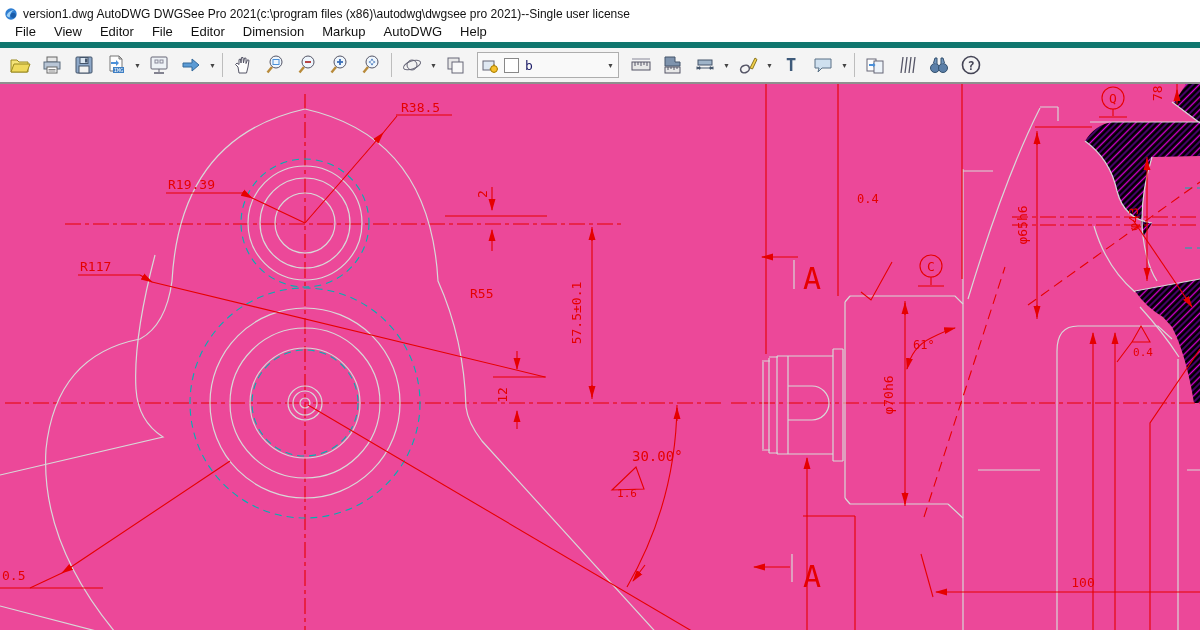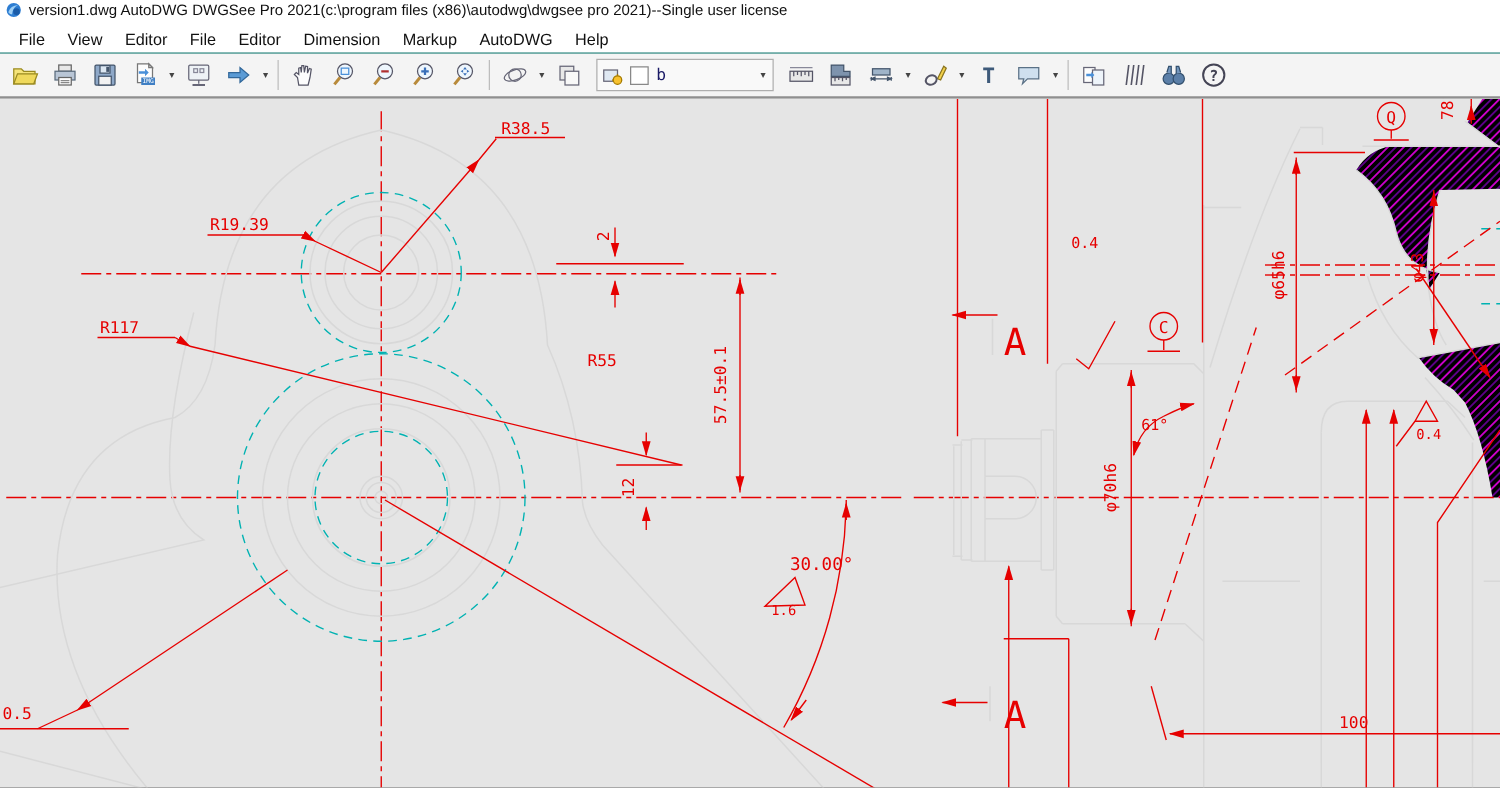--- a/index.html
+++ b/index.html
@@ -1,36 +1,36 @@
 <!DOCTYPE html>
 <html><head>
 <meta charset="utf-8">
 <style>
   html,body{margin:0;padding:0;background:#000;}
   body{width:1200px;height:630px;overflow:hidden;font-family:"Liberation Sans",sans-serif;}
   .window{width:1200px;height:630px;display:flex;flex-direction:column;background:#fff;}
   
-  .titlebar{height:20px;display:flex;align-items:flex-start;gap:5px;padding:1px 4px 0 4px;background:#ffffff;}
+  .titlebar{height:20px;display:flex;align-items:flex-end;gap:5px;padding:1px 4px 0 4px;background:#ffffff;}
   .titlebar .appicon{width:14px;height:14px;flex:0 0 auto;}
   .titlebar .title{font-size:12px;color:#111;white-space:nowrap;}
   
-  .menubar{height:21px;display:flex;align-items:center;padding-left:6px;background:#ffffff;border-bottom:1px solid #0f766e;}
+  .menubar{height:21px;display:flex;align-items:center;padding-left:6px;background:#ffffff;border-bottom:6px solid #0f766e;}
   .menubar .mi{font-size:13px;color:#111;padding:2px 9px;cursor:default;}
   
   .toolbar{height:34px;display:flex;align-items:center;background:#f4f4f4;border-bottom:2px solid #8f8f8f;padding-left:4px;}
   .tbtn{width:30px;height:28px;display:flex;align-items:center;justify-content:center;border:1px solid transparent;border-radius:2px;}
   .tbtn svg{display:block;}
   .dd{width:11px;height:28px;display:flex;align-items:center;justify-content:center;color:#444;font-size:7px;}
   .tsep{width:1px;height:24px;background:#bdbdbd;margin:0 4px;}
   .layerbox{height:24px;display:flex;align-items:center;gap:6px;border:1px solid #aeaeae;background:#f9f9f9;padding:0 4px;margin:0 6px;width:132px;}
   .layerbox .swatch{width:13px;height:13px;background:#ffffff;border:1px solid #888;}
   .layerbox .val{font-size:13px;color:#1a1a66;font-family:"DejaVu Sans Mono",monospace;flex:1;}
   .layerbox .dd2{font-size:7px;color:#444;}
   
-  .canvas{flex:1;background:#e5e5e5;position:relative;overflow:hidden;text-align:right;}
+  .canvas{flex:1;background:#ec4899;position:relative;overflow:hidden;text-align:right;}
   text{font-family:"DejaVu Sans Mono",monospace;}
 </style>
 </head>
 <body>
 
 <div class="window">
 
   <div class="titlebar">
     <svg class="appicon" viewBox="0 0 16 16">
       <circle cx="8" cy="8" r="6.5" fill="#2d7dd2"></circle>

